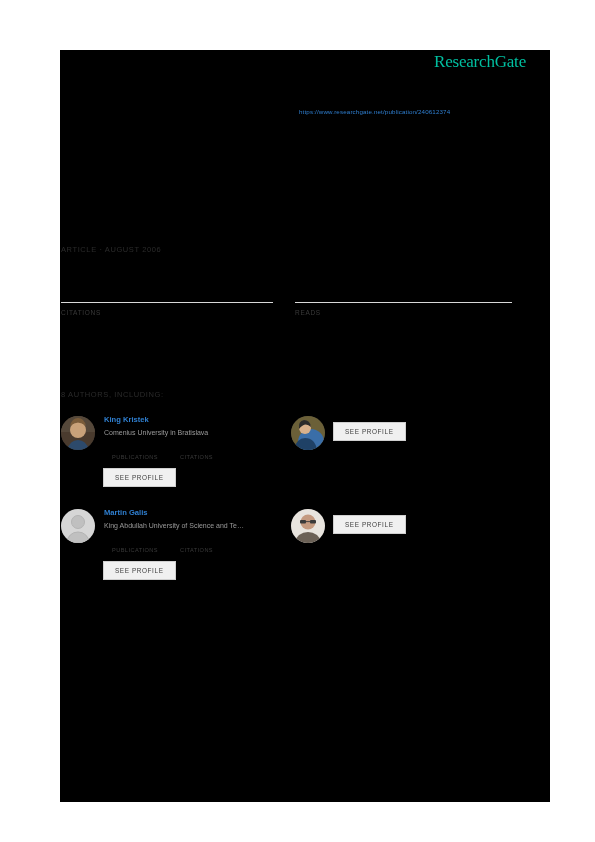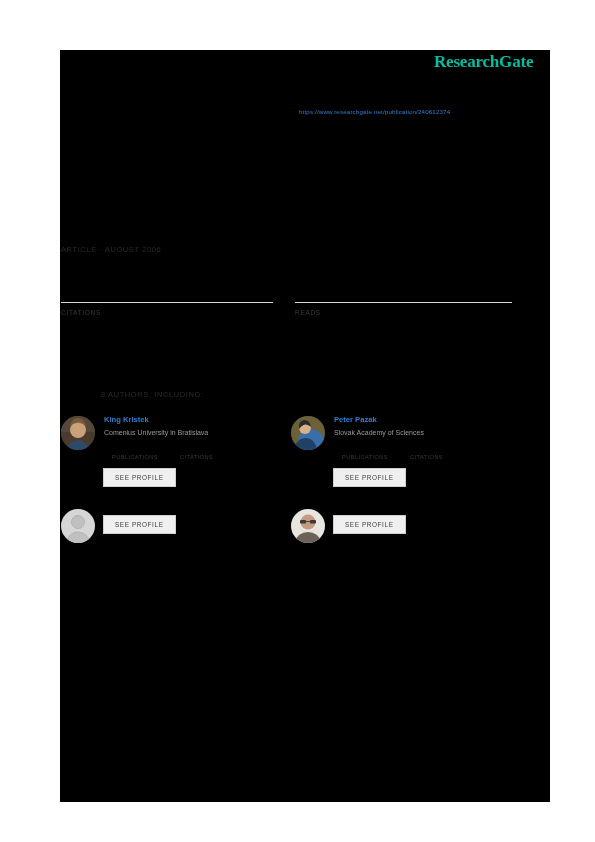--- a/index.html
+++ b/index.html
@@ -25,21 +25,21 @@
     background: #000000;
   }
 
   
   .rg-logo {
     position: absolute;
     left: 434px;
     top: 52px;
     font-family: "Liberation Serif", serif;
     font-size: 17px;
-    font-weight: bold;
+    font-weight: normal;
     color: #00bfa0;
     letter-spacing: -0.2px;
     white-space: nowrap;
   }
 
   .source-url {
     position: absolute;
     left: 299px;
     top: 108px;
     font-size: 6.2px;
@@ -82,21 +82,20 @@
 
   
   .authors-heading {
     position: absolute;
     left: 61px;
     top: 390px;
     font-size: 7.5px;
     color: #2b2b2b;
     letter-spacing: 0.6px;
     white-space: nowrap;
-    margin-left: 40px;
   }
 
   .author-card { position: absolute; width: 225px; }
   .author-card.a0 { left: 61px;  top: 414px; }
   .author-card.a1 { left: 291px; top: 414px; }
   .author-card.a2 { left: 61px;  top: 507px; }
   .author-card.a3 { left: 291px; top: 507px; }
 
   .avatar {
     position: absolute;
@@ -222,44 +221,44 @@
 <div class="author-card a1">
   <div class="avatar">
     <svg viewBox="0 0 34 34" xmlns="http://www.w3.org/2000/svg">
       <rect width="34" height="34" fill="#6b6038"></rect>
       <circle cx="20" cy="26" r="13" fill="#3a6ea8"></circle>
       <circle cx="14" cy="12" r="6" fill="#d8b18c"></circle>
       <path d="M8 13 q6 -8 12 -2 q-1 -7 -7 -7 q-6 1 -5 9z" fill="#2b2b2b"></path>
       <path d="M2 34 q4 -12 12 -12 q10 0 12 12z" fill="#1f4166"></path>
     </svg>
   </div>
-  <div class="author-body">
-    <div class="author-name">Peter Pazak</div>
-    <div class="author-affil">Slovak Academy of Sciences</div>
-    <div class="author-stats">
-      <div class="author-stat">
-        <div class="author-stat-value"></div>
-        <div class="author-stat-label">PUBLICATIONS</div>
-      </div>
-      <div class="author-stat">
-        <div class="author-stat-value"></div>
-        <div class="author-stat-label">CITATIONS</div>
-      </div>
-    </div>
-  </div>
   <div class="see-profile">SEE PROFILE</div>
 </div>
 
 <div class="author-card a2">
   <div class="avatar">
     <svg viewBox="0 0 34 34" xmlns="http://www.w3.org/2000/svg">
       <rect width="34" height="34" fill="#d6d6d6"></rect>
       <circle cx="17" cy="13" r="6.5" fill="#c0c0c0" stroke="#b3b3b3" stroke-width="1"></circle>
       <path d="M5 34 q3 -11 12 -11 q9 0 12 11z" fill="#c0c0c0" stroke="#b3b3b3" stroke-width="1"></path>
     </svg>
+  </div>
+  <div class="author-body">
+    <div class="author-name">Martin Galis</div>
+    <div class="author-affil">King Abdullah University of Science and Te…</div>
+    <div class="author-stats">
+      <div class="author-stat">
+        <div class="author-stat-value"></div>
+        <div class="author-stat-label">PUBLICATIONS</div>
+      </div>
+      <div class="author-stat">
+        <div class="author-stat-value"></div>
+        <div class="author-stat-label">CITATIONS</div>
+      </div>
+    </div>
   </div>
   <div class="see-profile">SEE PROFILE</div>
 </div>
 
 <div class="author-card a3">
   <div class="avatar">
     <svg viewBox="0 0 34 34" xmlns="http://www.w3.org/2000/svg">
       <rect width="34" height="34" fill="#e8e4de"></rect>
       <path d="M3 34 q4 -11 14 -11 q10 0 14 11z" fill="#6b6156"></path>
       <circle cx="17" cy="13" r="7.5" fill="#c49a80"></circle>

